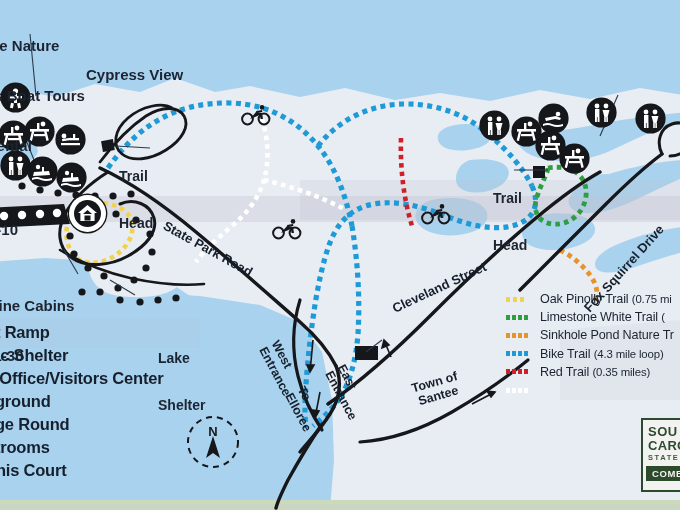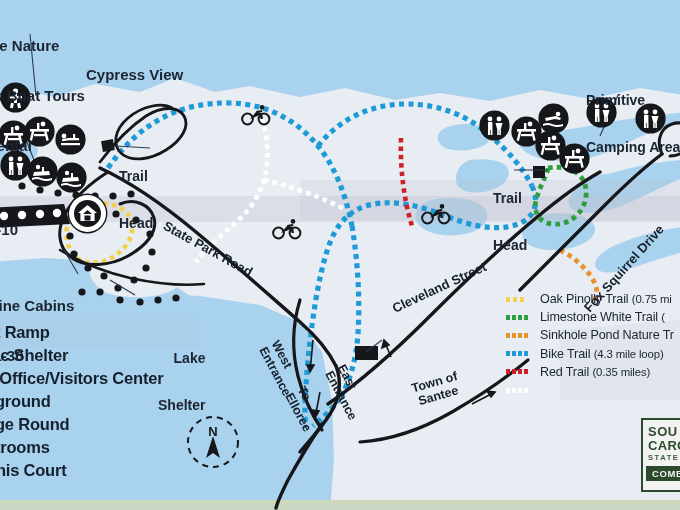--- a/index.html
+++ b/index.html
@@ -463,43 +463,39 @@
   <div class="lbl" style="left:-14px;top:4px;font-size:15px;">
     <div>gle Nature</div>
     <div>es Boat Tours</div>
     <div>Rental</div>
   </div>
 
   <div class="lbl" style="left:86px;top:33px;font-size:15px;">
     <div>Cypress View</div>
   </div>
 
-  <div class="lbl" style="left:586px;top:62px;font-size:14px;">
-    <div>Primitive</div>
-    <div>Camping Area</div>
-  </div>
 
   <div class="lbl" style="left:119px;top:138px;font-size:14px;">
     <div>Trail</div>
     <div>Head</div>
   </div>
 
   <div class="lbl" style="left:493px;top:160px;font-size:14px;">
     <div>Trail</div>
     <div>Head</div>
   </div>
 
   <div class="lbl" style="left:-12px;top:222px;font-size:15px;">6-10</div>
 
   <div class="lbl" style="left:-14px;top:264px;font-size:15px;">
     <div>eline Cabins</div>
     <div>11-30</div>
   </div>
 
-  <div class="lbl" style="left:158px;top:320px;font-size:14px;text-align:right;">
+  <div class="lbl" style="left:158px;top:320px;font-size:14px;text-align:left;">
     <div>Lake</div>
     <div>Shelter</div>
   </div>
 
   <div class="rdlbl" style="left:168px;top:218px;transform:rotate(29deg);">State Park Road</div>
   <div class="rdlbl" style="left:390px;top:302px;transform:rotate(-25deg);">Cleveland Street</div>
   <div class="rdlbl" style="left:592px;top:300px;transform:rotate(-48deg);transform-origin:left bottom;">Fox Squirrel Drive</div>
 
   <div class="rdlbl" style="left:281px;top:338px;transform:rotate(62deg);font-size:12.5px;line-height:1.12;">
     <div>West</div>

